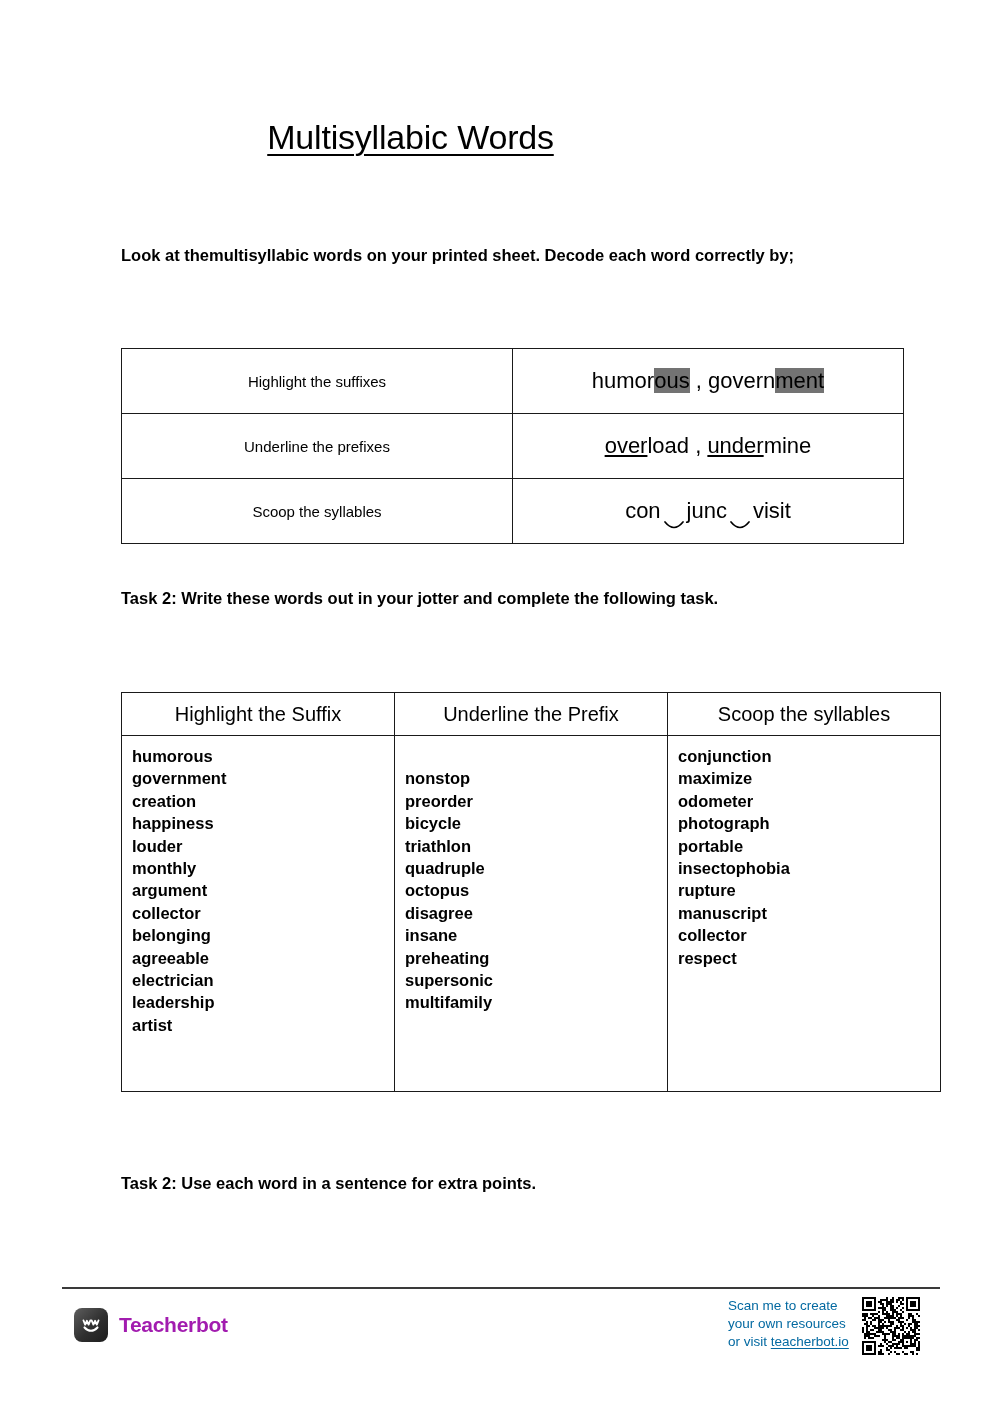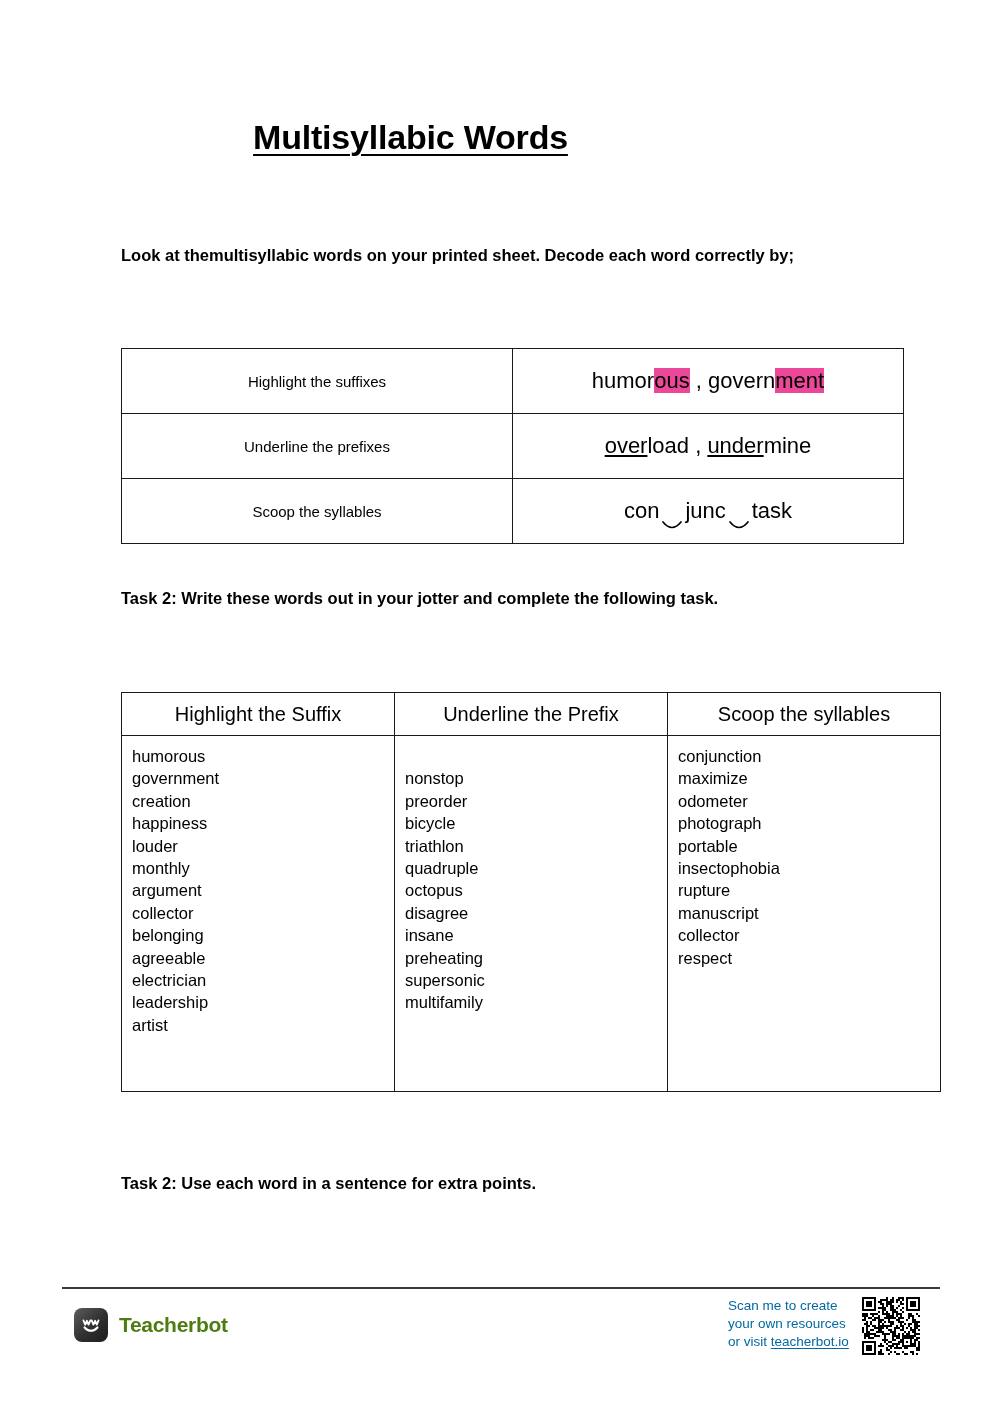--- a/index.html
+++ b/index.html
@@ -24,21 +24,21 @@
   }
 
   
   .title {
     position: absolute;
     left: 0;
     top: 118px;
     width: 821px;
     text-align: center;
     font-size: 34px;
-    font-weight: bold;
+    font-weight: normal;
     letter-spacing: -0.2px;
   }
   .title span.u {
     text-decoration: underline;
     text-underline-offset: 5px;
     text-decoration-thickness: 2px;
   }
 
   
   .intro {
@@ -75,21 +75,21 @@
   }
   .example-table td.example {
     width: 378px;
     text-align: center;
     font-size: 22px;
     height: 56px;
     padding: 4px 6px;
     white-space: nowrap;
   }
   .hl {
-    background: #ec4899;
+    background: #737373;
   }
   .ul {
     text-decoration: underline;
     text-underline-offset: 2px;
     text-decoration-thickness: 1.5px;
   }
   .scoop {
     display: inline-block;
     width: 26px;
     position: relative;
@@ -118,20 +118,21 @@
     left: 121px;
     top: 692px;
     width: 756px;
     border-collapse: collapse;
     table-layout: fixed;
   }
   .word-table th,
   .word-table td {
     border: 1.4px solid #1a1a1a;
     padding: 0;
+    font-weight: bold;
   }
   .word-table th {
     text-align: center;
     font-weight: normal;
     font-size: 20px;
     height: 38px;
     padding: 2px 10px;
     vertical-align: middle;
     width: 252px;
   }
@@ -176,21 +177,21 @@
     height: 34px;
     border-radius: 8px;
     background: linear-gradient(135deg, #5e5e5e 0%, #2f2f2f 55%, #1d1d1d 100%);
     display: flex;
     align-items: center;
     justify-content: center;
   }
   .brand-name {
     font-size: 21px;
     font-weight: bold;
-    color: #4d7c0f;
+    color: #a21caf;
     letter-spacing: -0.3px;
   }
   .footer-scan {
     position: absolute;
     left: 728px;
     top: 1297px;
     display: flex;
     align-items: flex-start;
     gap: 13px;
   }
@@ -231,21 +232,21 @@
       <tr>
         <td class="label">Underline the prefixes</td>
         <td class="example"><span><span class="ul">over</span>load</span><span> , </span><span><span class="ul">under</span>mine</span></td>
       </tr>
       <tr>
         <td class="label">Scoop the syllables</td>
         <td class="example"><span>con</span><span class="scoop"><svg width="22" height="14" viewBox="0 0 22 14" aria-hidden="true">
                 <path d="M2 2 Q11 13 20 2" fill="none" stroke="#000" stroke-width="1.7" stroke-linecap="round"></path>
               </svg></span><span>junc</span><span class="scoop"><svg width="22" height="14" viewBox="0 0 22 14" aria-hidden="true">
                 <path d="M2 2 Q11 13 20 2" fill="none" stroke="#000" stroke-width="1.7" stroke-linecap="round"></path>
-              </svg></span><span>task</span></td>
+              </svg></span><span>visit</span></td>
       </tr>
     </tbody>
   </table>
 
   <div class="task-heading" id="task-2a">Task 2: Write these words out in your jotter and complete the following task.</div>
 
   <table class="word-table">
     <thead>
       <tr>
         <th>Highlight the Suffix</th>

